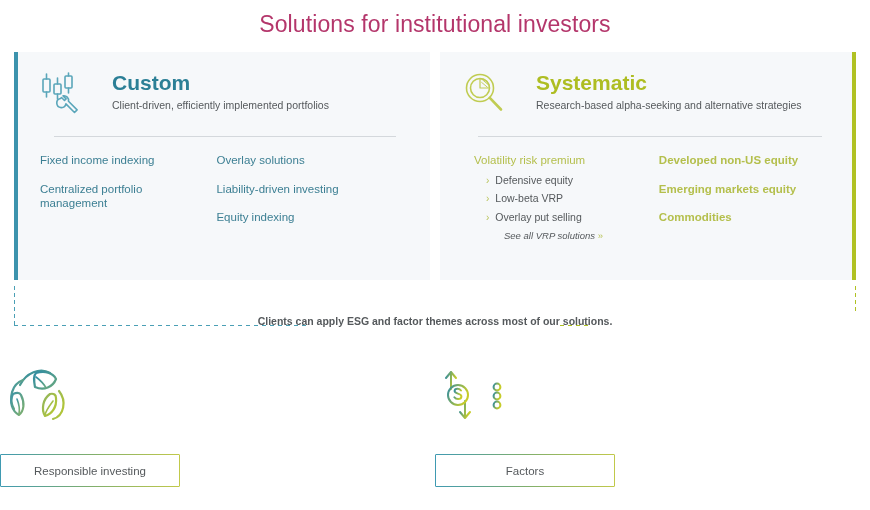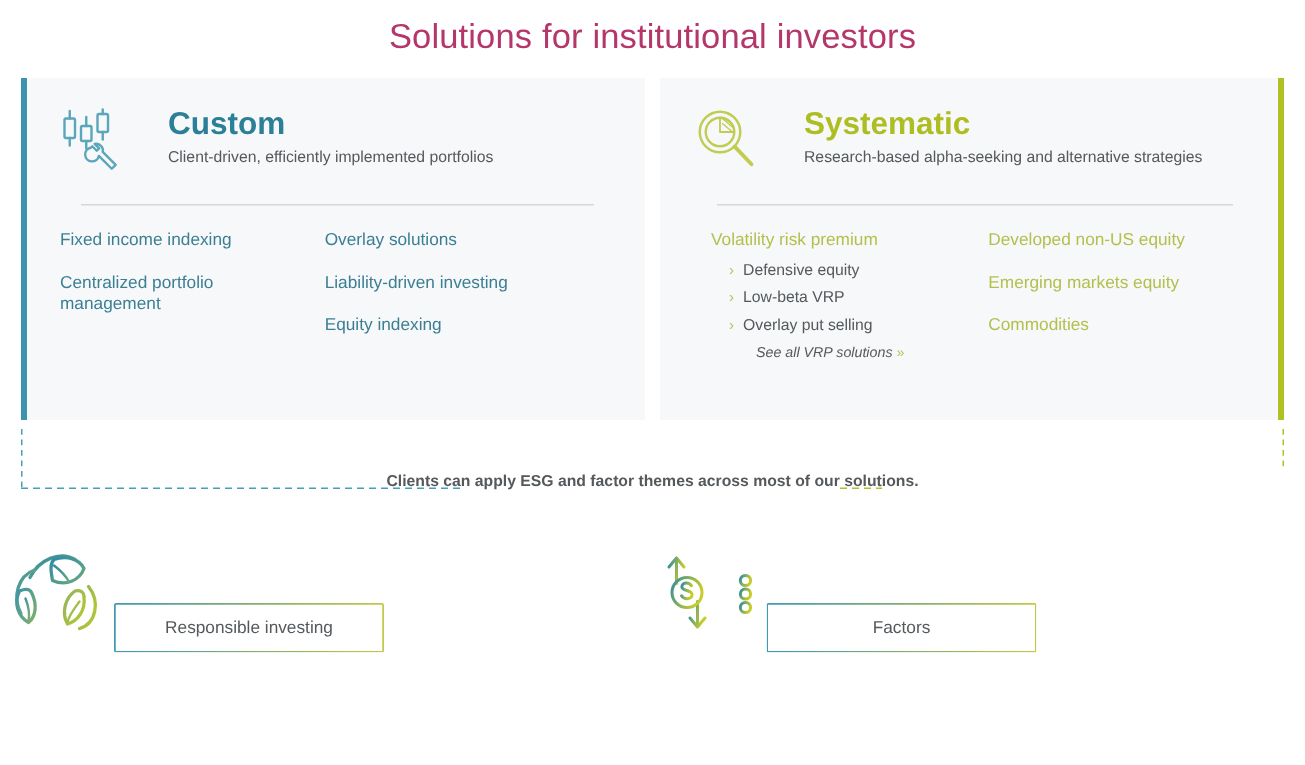--- a/index.html
+++ b/index.html
@@ -58,21 +58,21 @@
   .divider{
     height:1px;background:#d4d8dc;
     margin:22px 12px 0 14px;
   }
 
   .cols{display:flex;margin-top:16px;}
   .col{box-sizing:border-box;}
   .card.custom .col-a{width:210px;padding-left:12px;}
   .card.custom .col-b{width:170px;}
   .card.systematic .col-a{width:200px;padding-left:10px;}
-  .card.systematic .col-b{width:180px;}
+  .card.systematic .col-b{width:180px;font-weight:bold;}
 
   .item{
     font-size:11.5px;line-height:1.28;
     margin-bottom:14px;
   }
   .card.custom .item{color:#3c7f93;}
   .card.systematic .item{color:#b4bf4c;}
 
   .subitems{margin:-8px 0 0 0;padding:0;list-style:none;}
   .subitem{
@@ -121,21 +121,21 @@
     position:absolute;left:0;top:315px;width:870px;
     text-align:center;font-size:10.5px;color:#55595c;font-weight:bold;
   }
 
   
   .themes{
     position:absolute;top:360px;left:0;width:870px;
     display:flex;
   }
   .theme{
-    width:435px;display:flex;align-items:flex-end;
+    width:435px;display:flex;flex-direction:column;align-items:flex-start;
   }
   .theme-icon{height:75px;display:flex;align-items:center;justify-content:center;}
   .theme-btn{
     margin-top:19px;
     width:180px;height:33px;
     display:flex;align-items:center;justify-content:center;
     font-size:11.5px;color:#55595c;
     background:#ffffff;
     border:none;
     position:relative;

